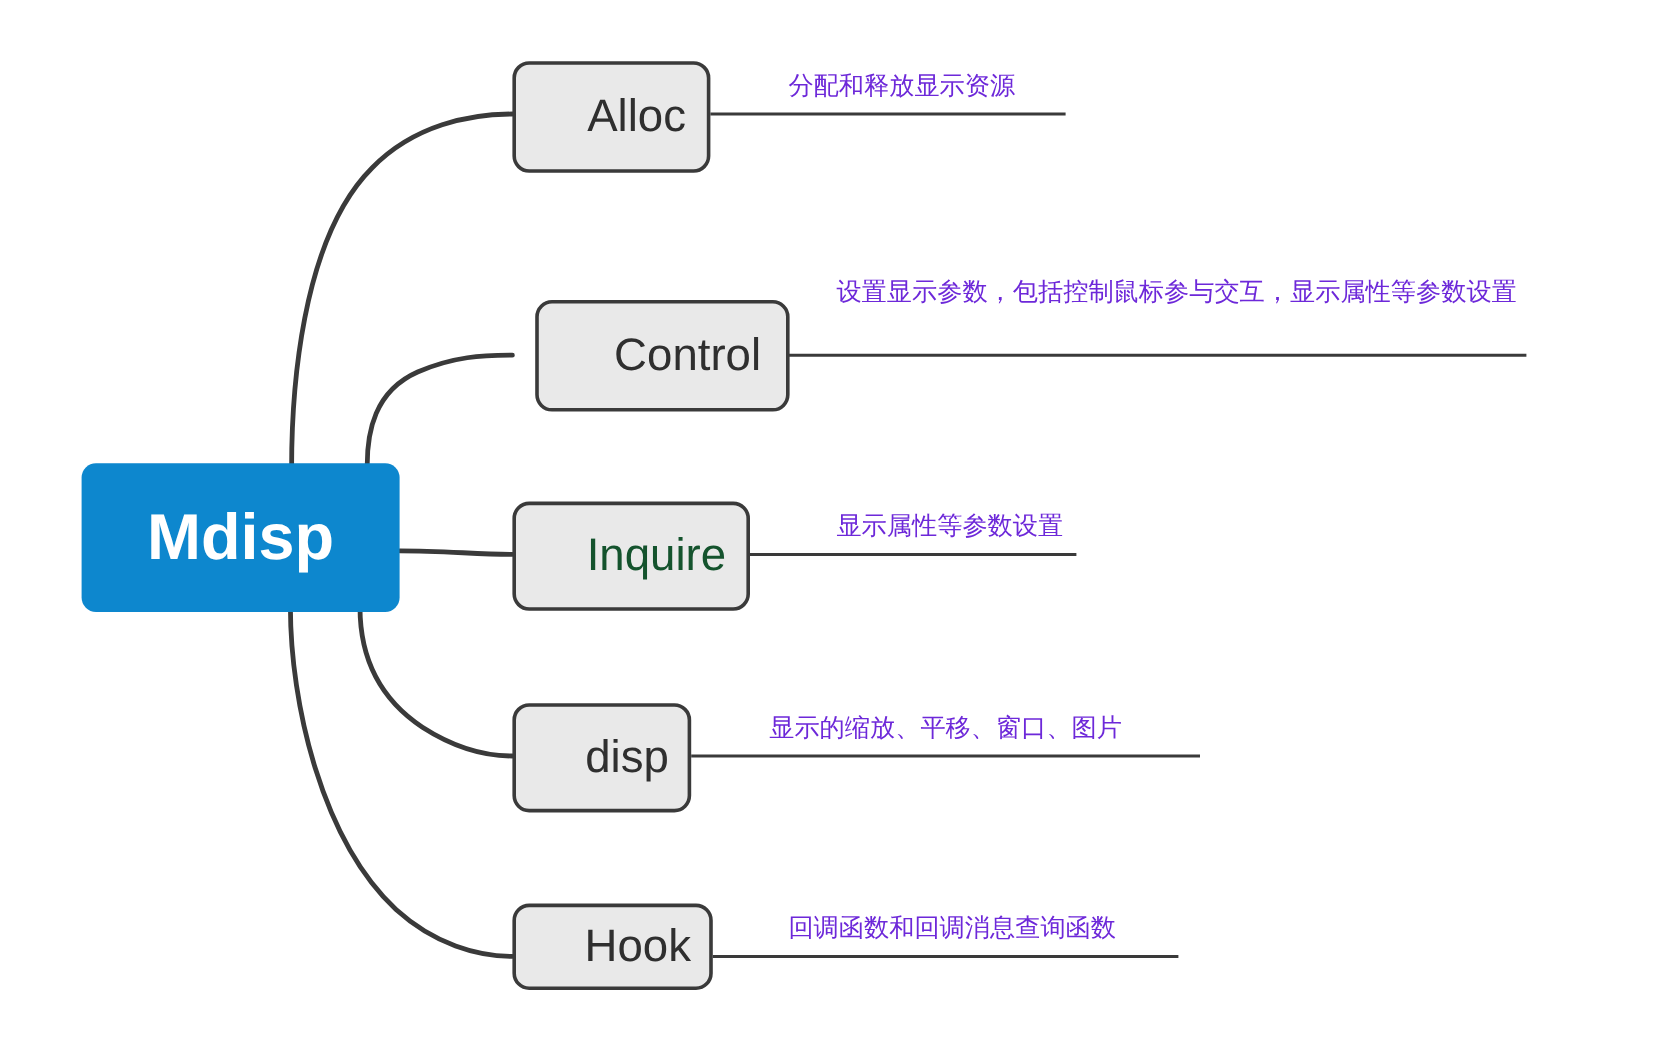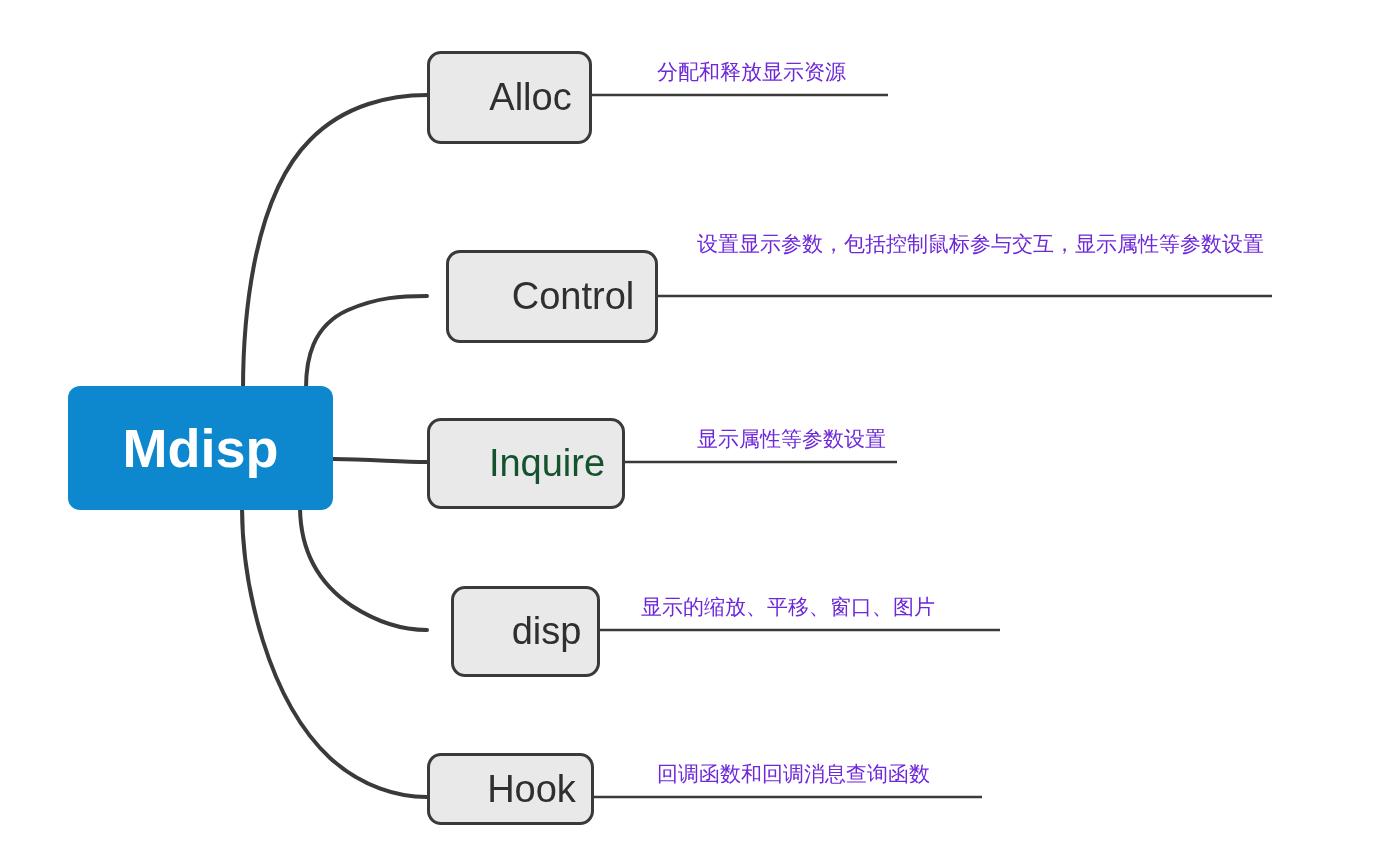--- a/index.html
+++ b/index.html
@@ -92,21 +92,21 @@
       </div>
       <div class="desc" style="left: 657px; top: 56px; max-width: 237px;">分配和释放显示资源</div>
       <div class="node node-branch" style="left: 446px; top: 250px; width: 212px; height: 93px; background: rgb(233, 233, 233); border-color: rgb(58, 58, 58); color: rgb(47, 47, 47);">
         <span>Control</span>
       </div>
       <div class="desc" style="left: 697px; top: 228px; max-width: 581px;">设置显示参数，包括控制鼠标参与交互，显示属性等参数设置</div>
       <div class="node node-branch" style="left: 427px; top: 418px; width: 198px; height: 91px; background: rgb(233, 233, 233); border-color: rgb(58, 58, 58); color: #14532d;">
         <span>Inquire</span>
       </div>
       <div class="desc" style="left: 697px; top: 423px; max-width: 206px;">显示属性等参数设置</div>
-      <div class="node node-branch" style="left: 427px; top: 586px; width: 149px; height: 91px; background: rgb(233, 233, 233); border-color: rgb(58, 58, 58); color: rgb(47, 47, 47); margin-left: 24px;">
+      <div class="node node-branch" style="left: 427px; top: 586px; width: 149px; height: 91px; background: rgb(233, 233, 233); border-color: rgb(58, 58, 58); color: rgb(47, 47, 47);">
         <span>disp</span>
       </div>
       <div class="desc" style="left: 641px; top: 591px; max-width: 365px;">显示的缩放、平移、窗口、图片</div>
       <div class="node node-branch" style="left: 427px; top: 753px; width: 167px; height: 72px; background: rgb(233, 233, 233); border-color: rgb(58, 58, 58); color: rgb(47, 47, 47);">
         <span>Hook</span>
       </div>
       <div class="desc" style="left: 657px; top: 758px; max-width: 331px;">回调函数和回调消息查询函数</div>
     </div>
 
 </div>

